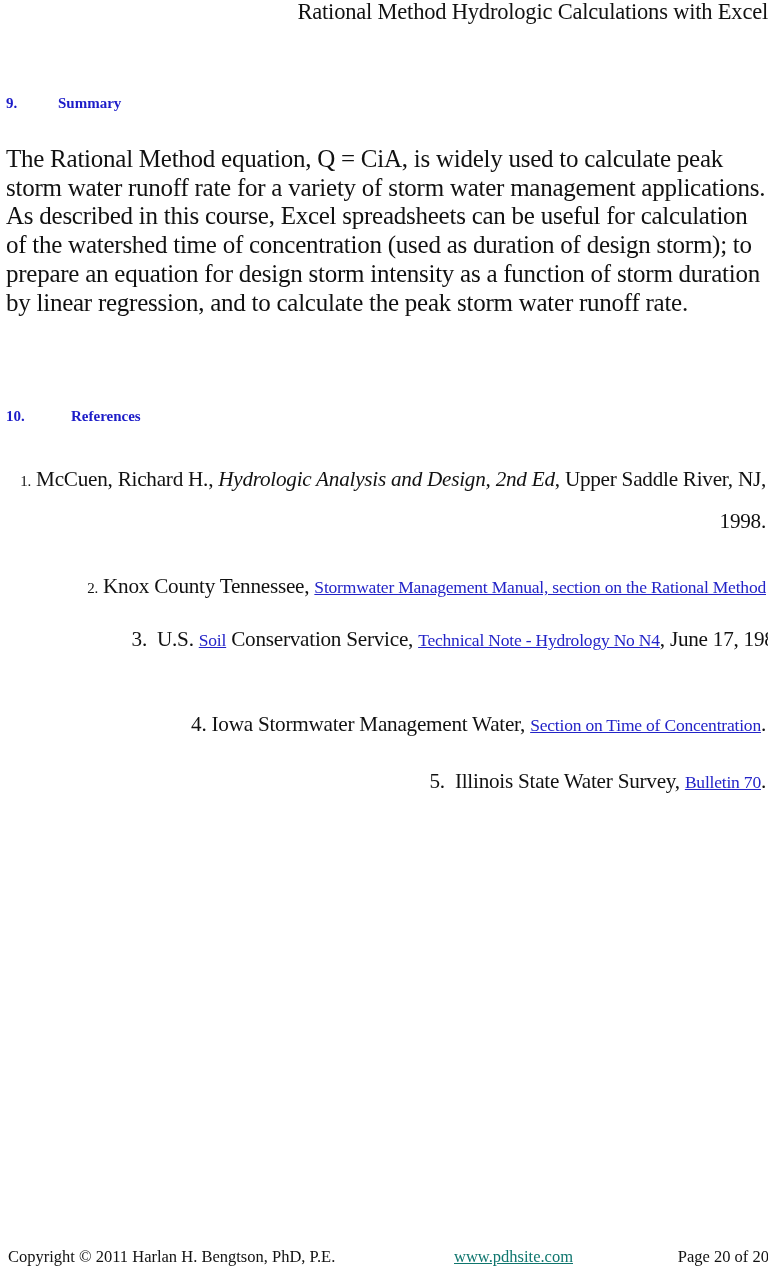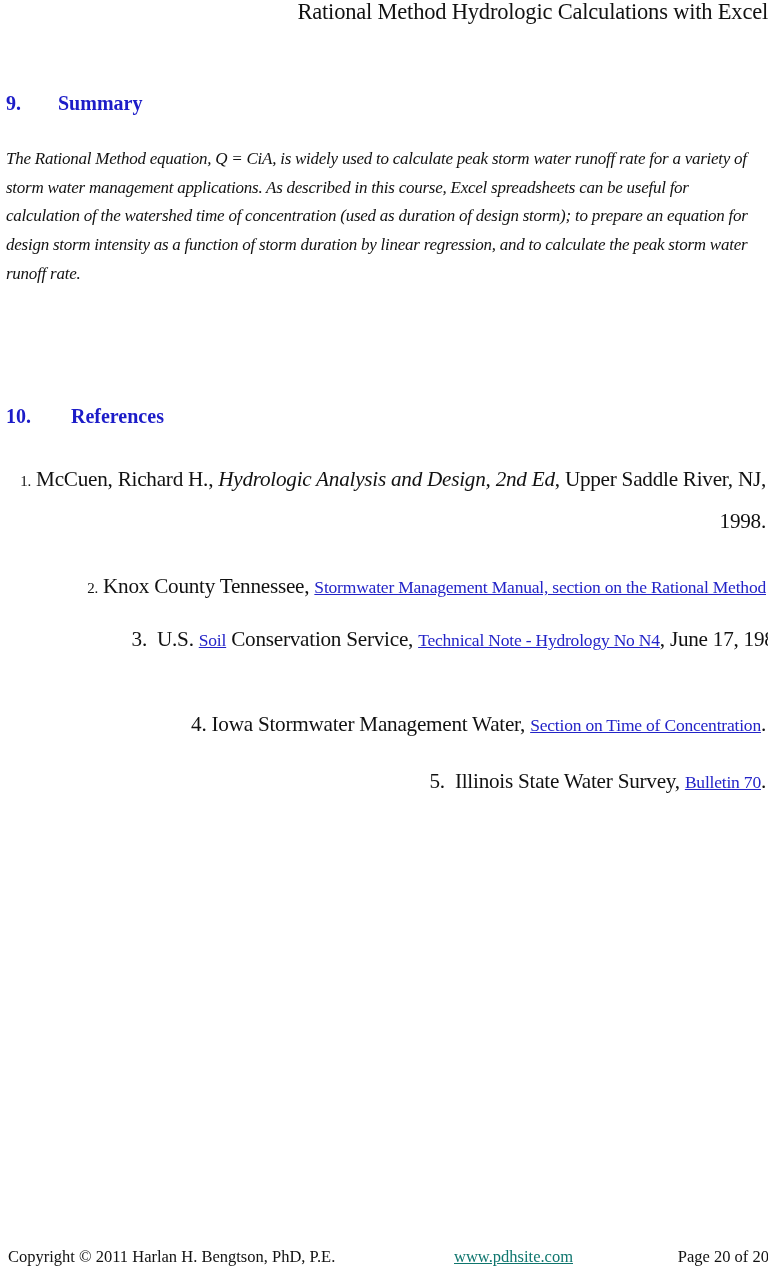--- a/index.html
+++ b/index.html
@@ -8,26 +8,26 @@
       font-family: "Liberation Serif", "DejaVu Serif", serif;
       color: #111111;
     }
     .header {
       position: absolute; top: 0; left: 0; width: 768px;
       text-align: right; font-size: 22.5px; line-height: 26px; top: -1px;
       letter-spacing: -0.2px;
     }
     .heading {
       position: absolute; left: 6px; font-weight: bold; color: #1c1cc8;
-      font-size: 20px; line-height: 26px;
+      font-size: 15px; line-height: 26px;
     }
     .heading .num { display: inline-block; }
     .para {
       position: absolute; left: 6px; width: 760px;
-      font-size: 17px; line-height: 28.7px; letter-spacing: -0.25px; font-style: italic;
+      font-size: 25px; line-height: 28.7px; letter-spacing: -0.25px;
     }
     .ref {
       position: absolute; left: 6px; width: 760px;
       font-size: 21.2px; line-height: 40px; letter-spacing: -0.25px; text-align: right;
     }
     .small-num { font-size: 15px; }
     .link {
       color: #2323c8; text-decoration: underline; font-size: 17.5px;
       letter-spacing: -0.2px;
     }

